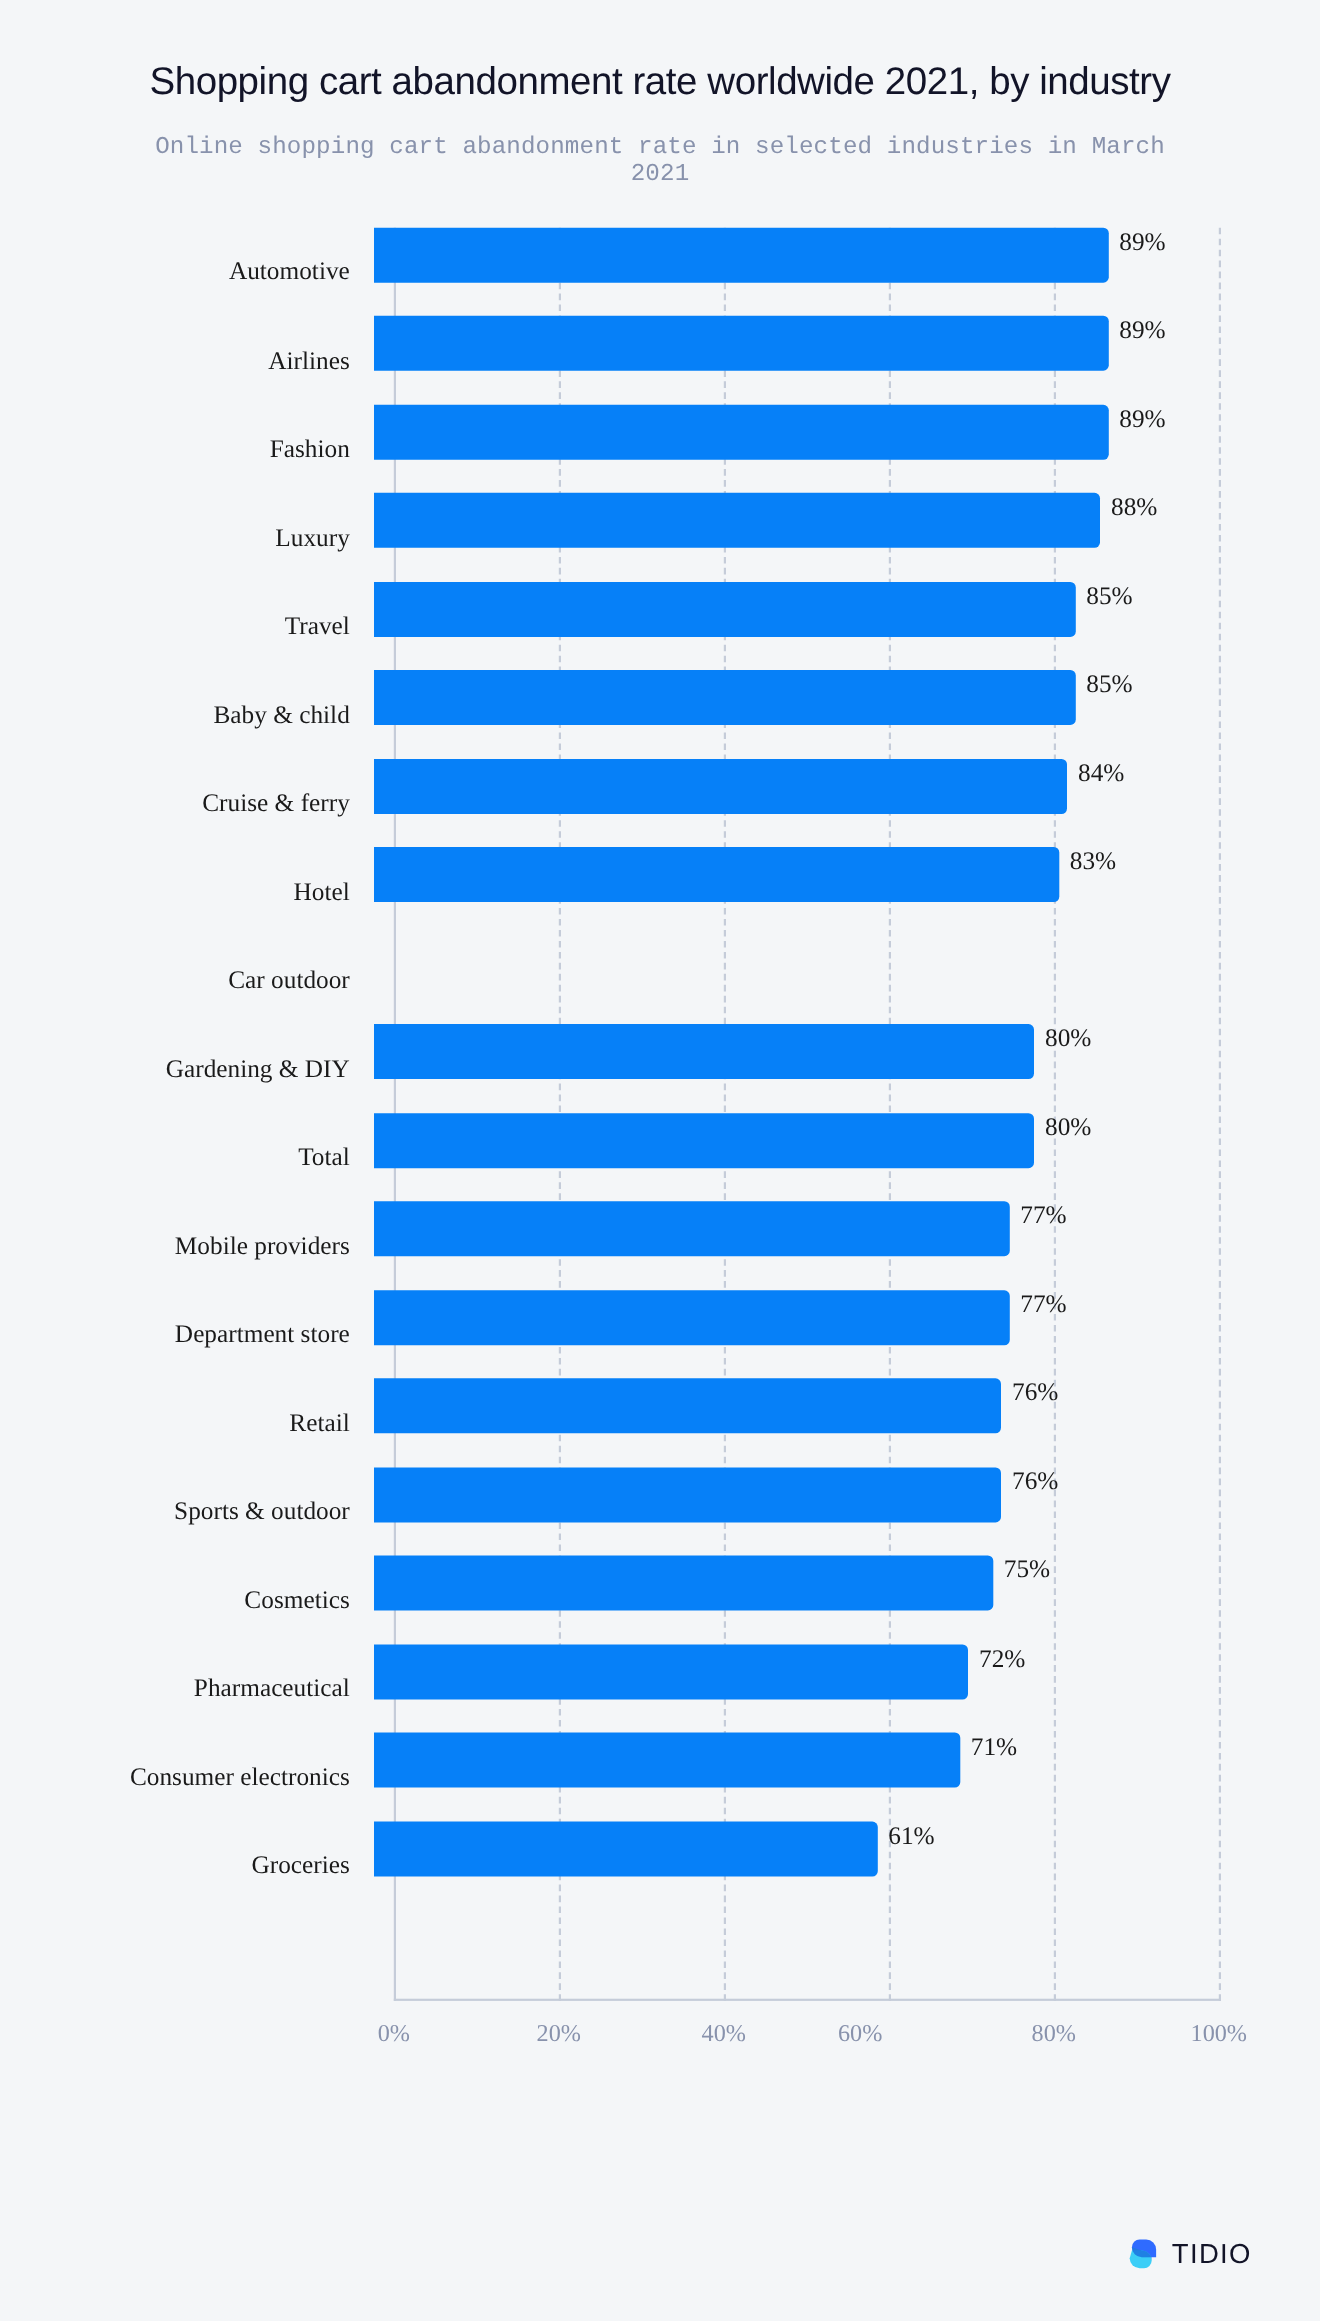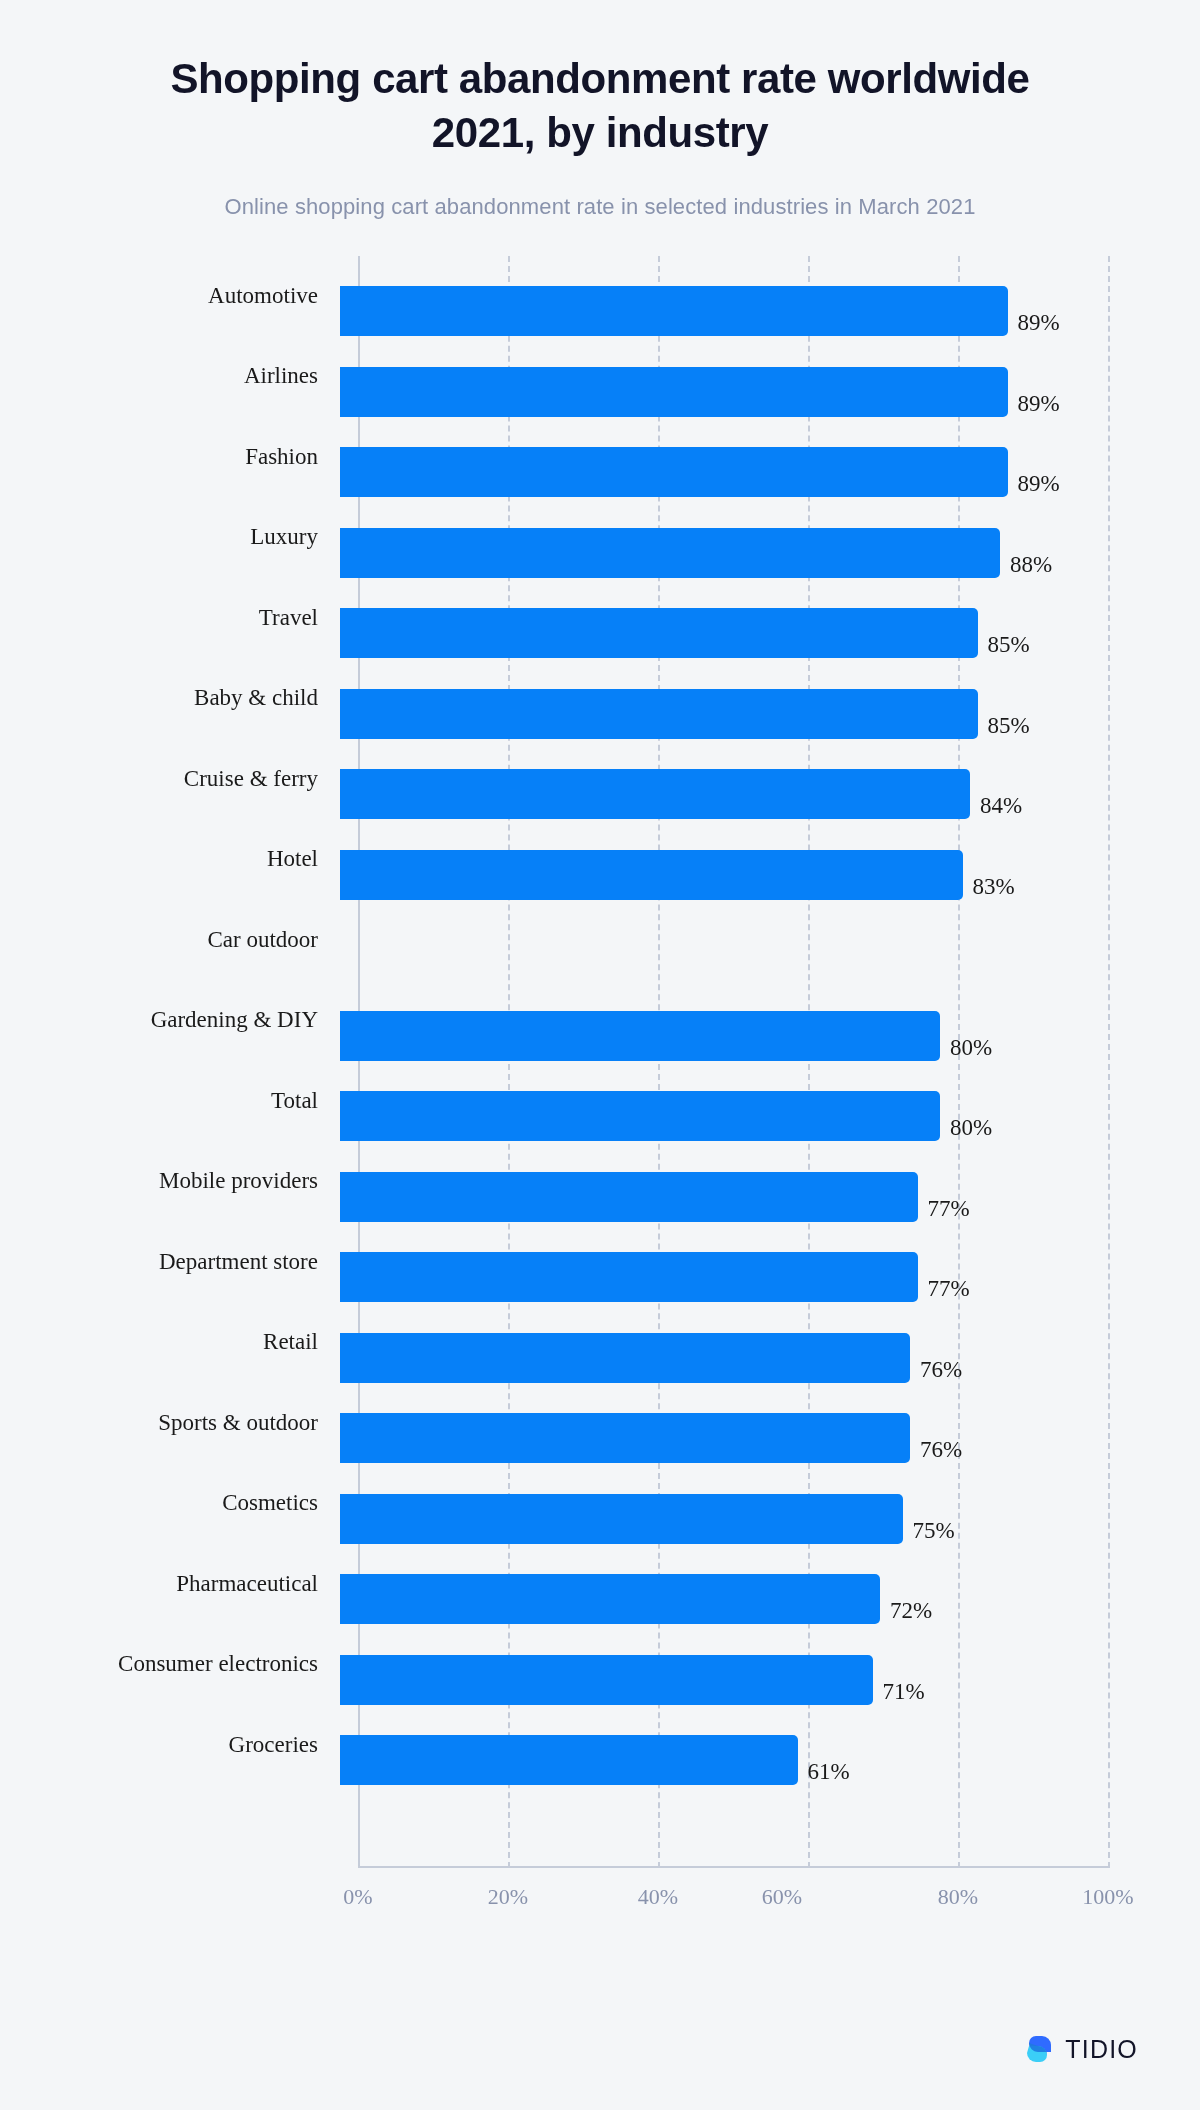--- a/index.html
+++ b/index.html
@@ -17,29 +17,29 @@
     overflow: hidden;
   }
 
   
   .header {
     padding: 52px 120px 0 120px;
     text-align: center;
   }
   .chart-title {
     font-family: "Liberation Sans", sans-serif;
-    font-size: 42px;
-    font-weight: 700;
+    font-size: 35px;
+    font-weight: 400;
     letter-spacing: -0.4px;
     line-height: 1.28;
     color: #121428;
   }
   .chart-subtitle {
-    margin-top: 34px;
-    font-family: Liberation Sans, sans-serif;
+    margin-top: 24px;
+    font-family: Liberation Mono, monospace;
     font-size: 22px;
     font-weight: 400;
     color: #8892ac;
     letter-spacing: 0.1px;
   }
 
   
   .chart-wrap {
     position: relative;
     margin-top: 36px;
@@ -91,21 +91,21 @@
     font-family: "Liberation Serif", serif;
     font-size: 23px;
     color: #1a1a1a;
     white-space: nowrap;
   }
   .bar-area {
     position: relative;
     flex: 1 1 auto;
     height: 80.5px;
     display: flex;
-    align-items: flex-end;
+    align-items: flex-start;
   }
   .bar {
     position: relative;
     height: 50px;
     background: #0680f8;
     border-radius: 0 5px 5px 0;
     z-index: 2;
   }
   .bar-value {
     position: relative;

